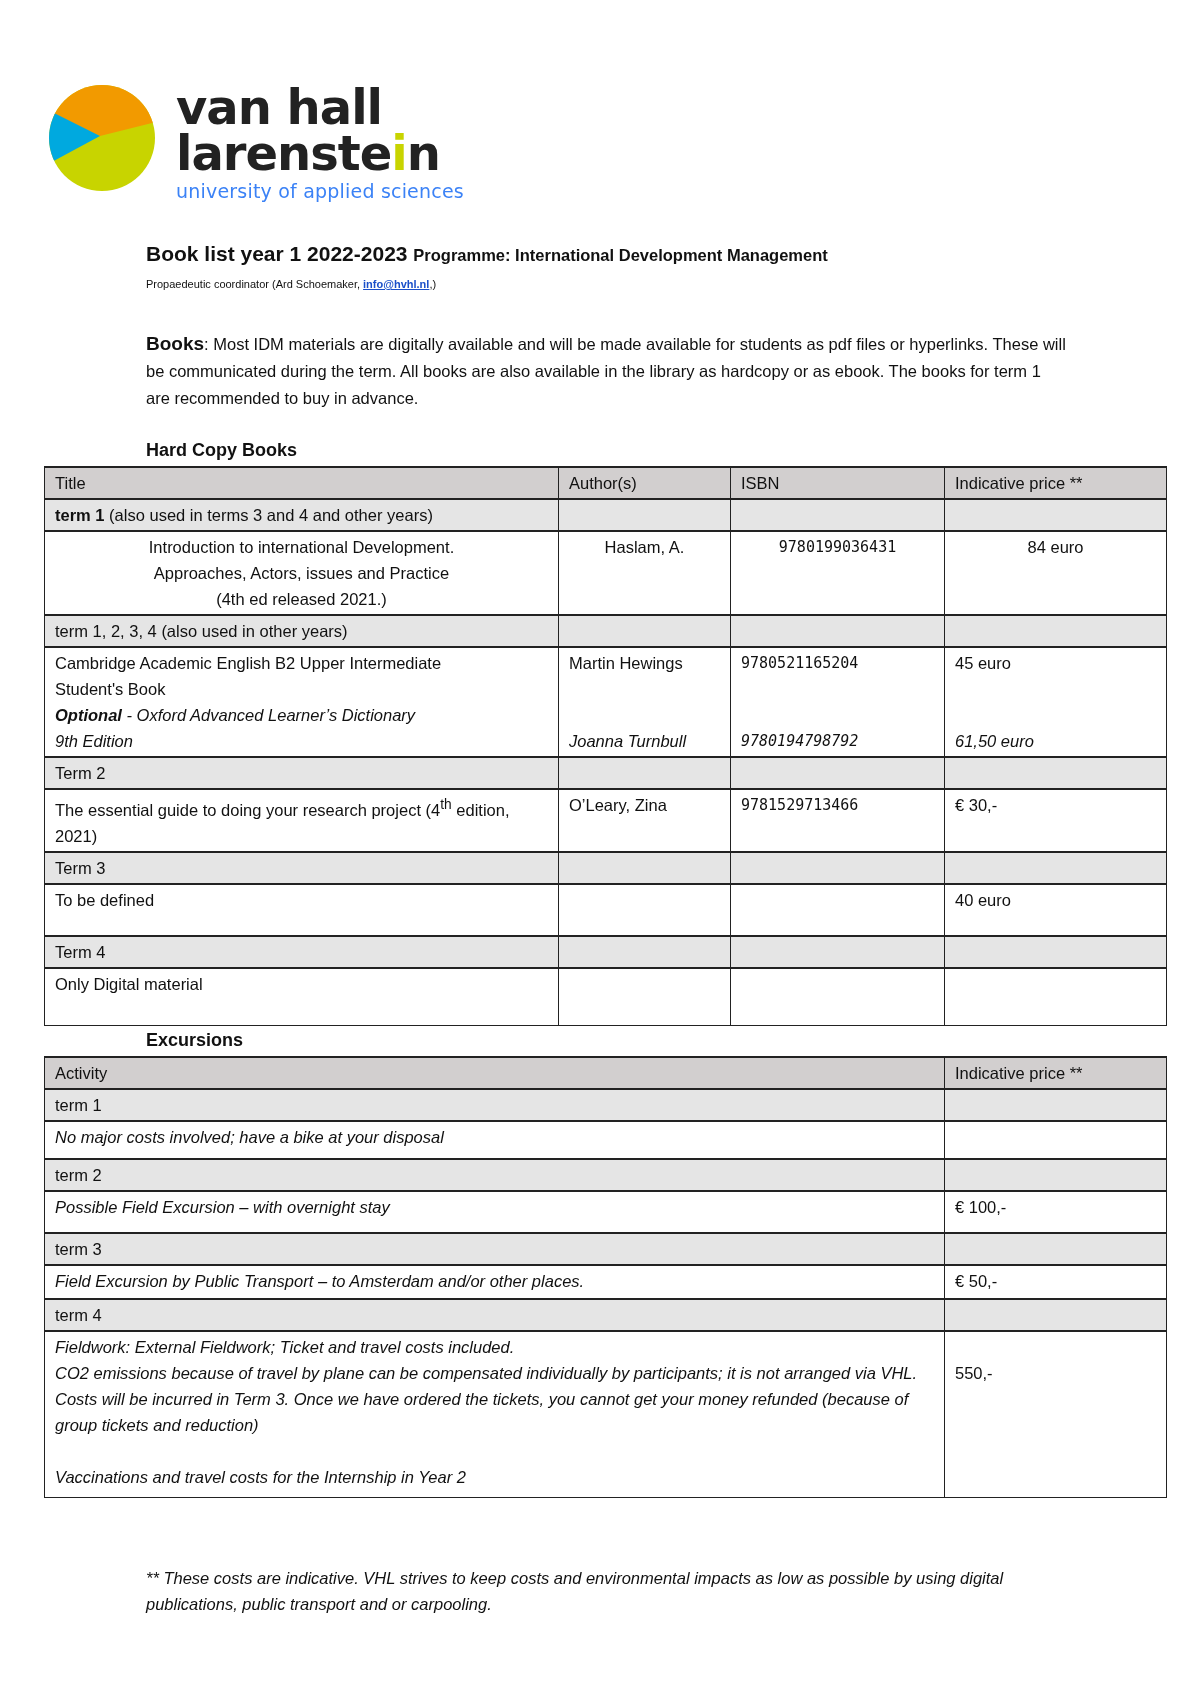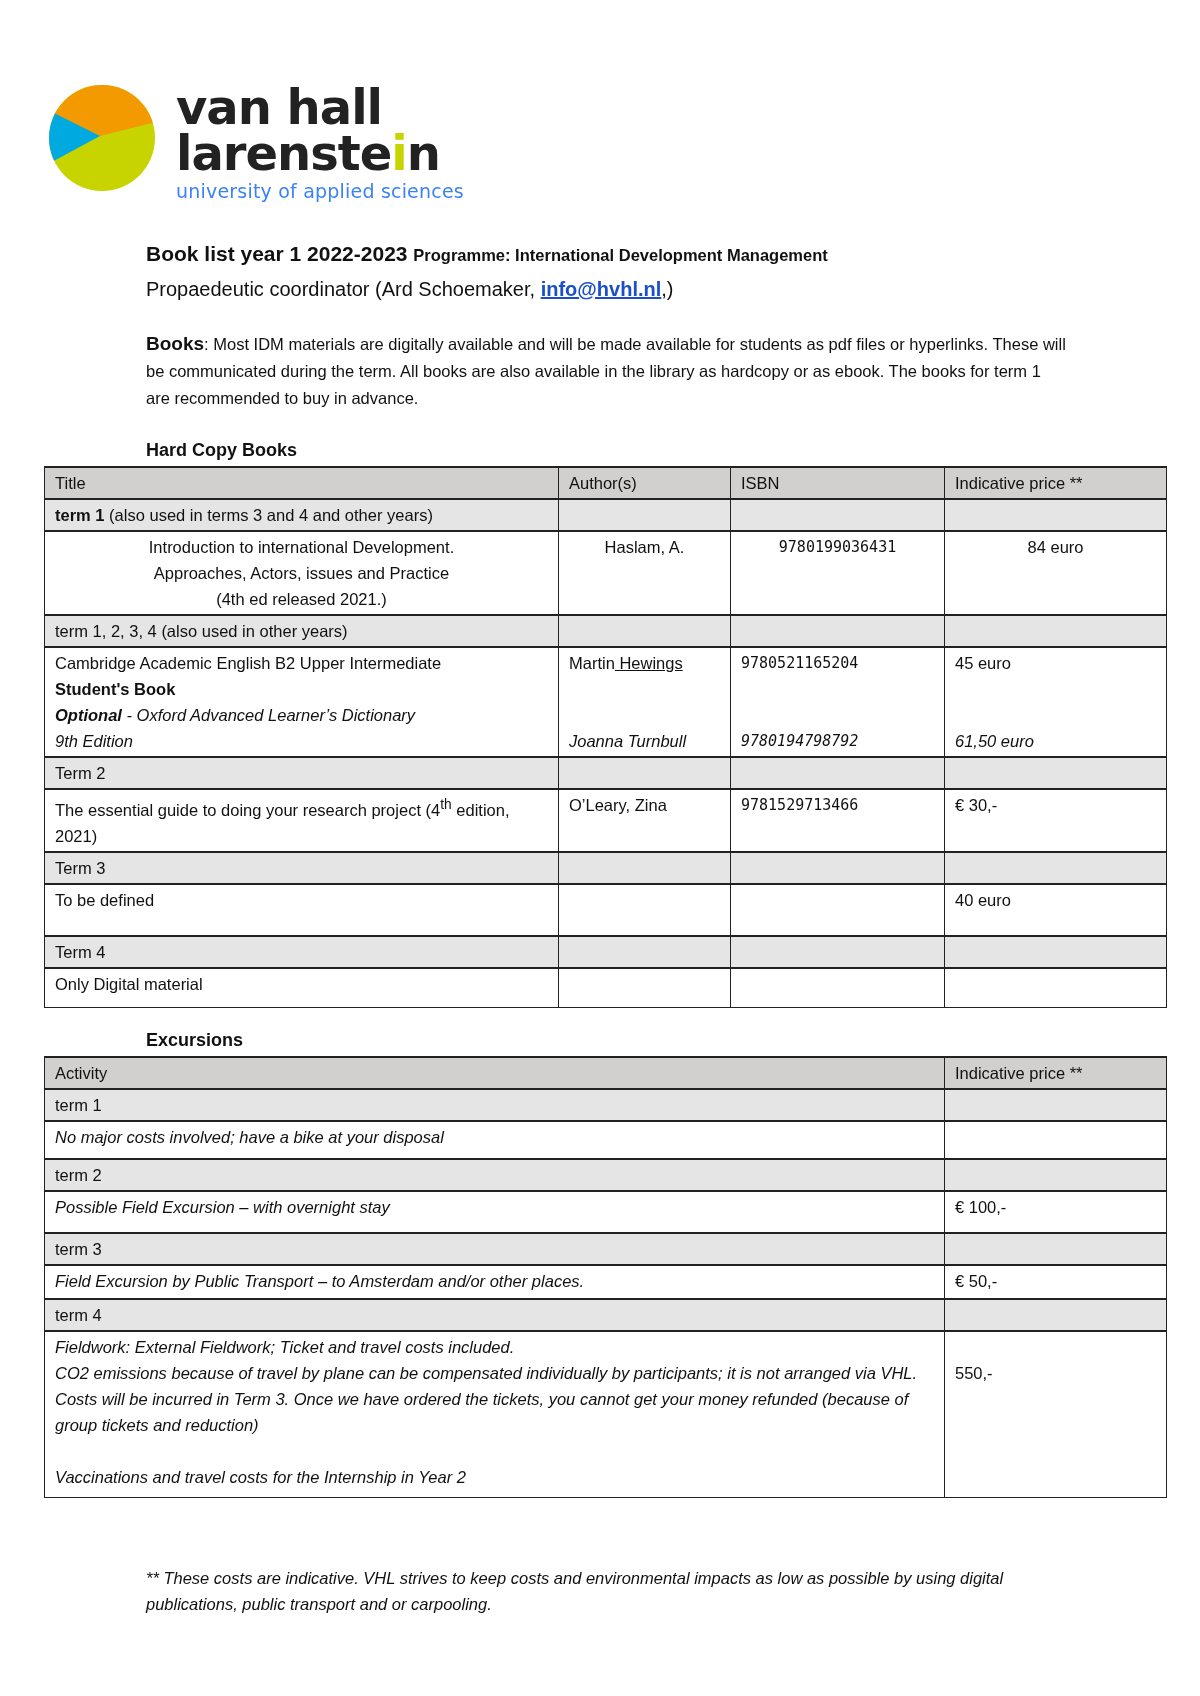--- a/index.html
+++ b/index.html
@@ -6,36 +6,36 @@
   body { width: 1200px; height: 1696px; position: relative; overflow: hidden;
          font-family: "Liberation Sans", sans-serif; color: #111; }
   .logo { position: absolute; left: 48px; top: 84px; width: 480px; height: 120px; }
   .logo-wordmark { position: absolute; left: 128px; top: 0px; }
   .wm-line { font-family: "DejaVu Sans", sans-serif; font-weight: bold; font-size: 48px; line-height: 46px; color: #222; letter-spacing: -1px; }
   .wm-sub { font-family: "DejaVu Sans", sans-serif; font-size: 19px; color: #3b82f6; margin-top: 4px; letter-spacing: 0.2px; }
   .wm-dot { color: #c8d400; }
 
   .heading { position: absolute; left: 146px; top: 242px; font-size: 21px; font-weight: bold; white-space: nowrap; }
   .heading .prog { font-size: 16.5px; font-weight: bold; }
-  .coord { position: absolute; left: 146px; top: 278px; font-size: 20px; white-space: nowrap; }
+  .coord { position: absolute; left: 146px; top: 278px; font-size: 11px; white-space: nowrap; }
   .coord a { color: #1a4fc9; text-decoration: underline; font-weight: bold; }
 
   .intro { position: absolute; left: 146px; top: 330px; width: 920px; font-size: 16.5px; line-height: 27px; }
   .intro b { font-size: 19px; }
 
   .section-title { position: absolute; left: 146px; font-size: 18px; font-weight: bold; }
 
   table.doc { position: absolute; left: 44px; width: 1122px; border-collapse: collapse; font-size: 16.5px; table-layout: fixed; border-radius: 12px; }
   table.doc td { border: 1.5px solid #222; padding: 2px 10px; vertical-align: top; line-height: 26px; }
   table.doc tr.head td { background: #d2cfcf; border-top: 2.5px solid #222; }
   table.doc tr.term td { background: #e5e5e5; border-top: 2.5px solid #222; border-bottom: 2.5px solid #222; }
   .italic { font-style: italic; }
-  .bold { font-weight: bold; }
+  .bold { font-weight: normal; }
   .mono { font-family: "DejaVu Sans Mono", monospace; font-size: 15px; }
-  .u { text-decoration: underline; }
+  .u { }
 
   .footnote { position: absolute; left: 146px; top: 1565px; width: 940px; font-size: 16.5px; line-height: 26px; font-style: italic; }
 </style>
 </head>
 <body>
 
 <div class="logo">
   <svg width="108" height="108" viewBox="0 0 108 108" style="position:absolute;left:0;top:0;">
     <defs>
         <clipPath id="c">
@@ -151,21 +151,21 @@
     <td></td>
     <td></td>
     <td>40 euro</td>
   </tr>
   <tr class="term">
     <td>Term 4</td>
     <td></td>
         <td></td>
         <td></td>
   </tr>
-  <tr style="height:40px;">
+  <tr style="height:58px;">
     <td>Only Digital material</td>
     <td></td>
         <td></td>
         <td></td>
   </tr>
 </tbody>
   </table>
 
 <div class="section-title" style="top:1030px;">Excursions</div>
 

